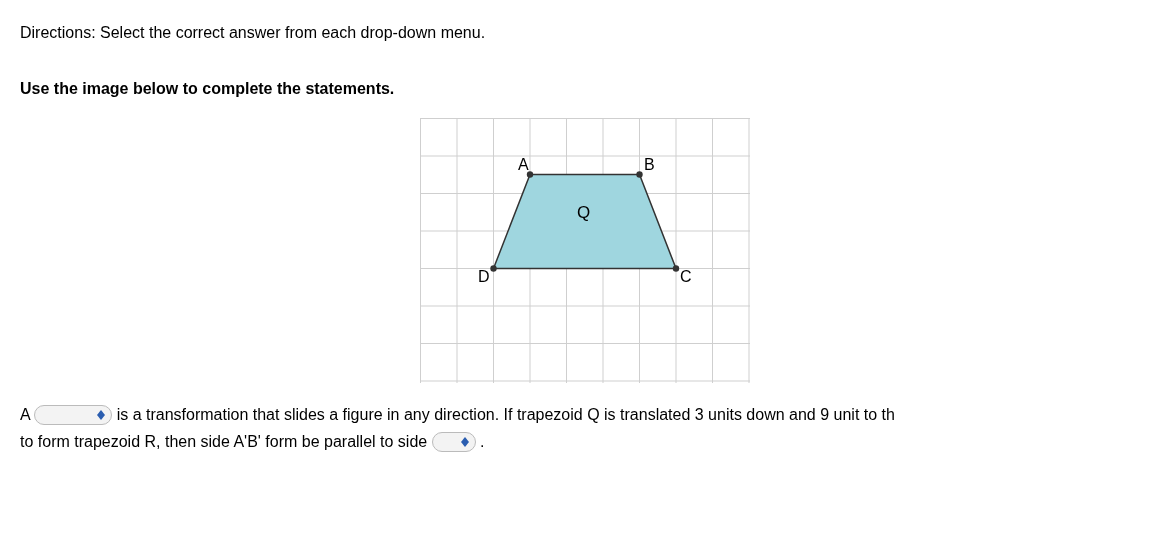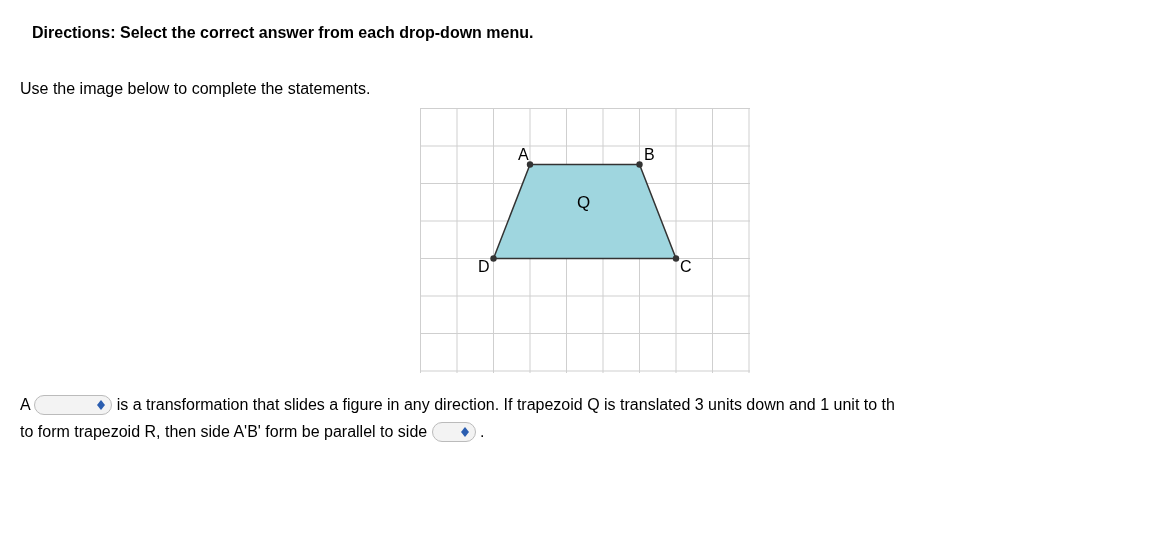--- a/index.html
+++ b/index.html
@@ -10,27 +10,26 @@
     body {
       font-family: Arial, Helvetica, sans-serif;
       font-size: 16px;
       color: #000;
       padding: 24px 20px;
       background: #fff;
       width: 1169px;
       overflow: hidden;
     }
     .directions {
-      font-weight: bold;
+      font-weight: normal;
       margin-bottom: 38px;
-      margin-left: 12px;
     }
     .instruction {
-      font-weight: normal;
-      margin-bottom: 10px;
+      font-weight: bold;
+      margin-bottom: 20px;
     }
     .figure-wrap {
       display: flex;
       justify-content: center;
       margin-bottom: 18px;
     }
     .grid-svg {
       display: block;
     }
     .statement {
@@ -118,21 +117,21 @@
   <span class="dropdown">
     <span class="caret">
       <svg width="8" height="5" viewBox="0 0 8 5">
           <path d="M4 0 L8 5 L0 5 Z" fill="#2a5db0"></path>
         </svg>
       <svg width="8" height="5" viewBox="0 0 8 5">
           <path d="M0 0 L8 0 L4 5 Z" fill="#2a5db0"></path>
         </svg>
     </span>
   </span>
-  <span> is a transformation that slides a figure in any direction. If trapezoid Q is translated 3 units down and 1 unit to th</span>
+  <span> is a transformation that slides a figure in any direction. If trapezoid Q is translated 3 units down and 9 unit to th</span>
   <br>
   <span>to form trapezoid R, then side A'B' form be parallel to side </span>
   <span class="dropdown small">
     <span class="caret">
       <svg width="8" height="5" viewBox="0 0 8 5">
           <path d="M4 0 L8 5 L0 5 Z" fill="#2a5db0"></path>
         </svg>
       <svg width="8" height="5" viewBox="0 0 8 5">
           <path d="M0 0 L8 0 L4 5 Z" fill="#2a5db0"></path>
         </svg>

